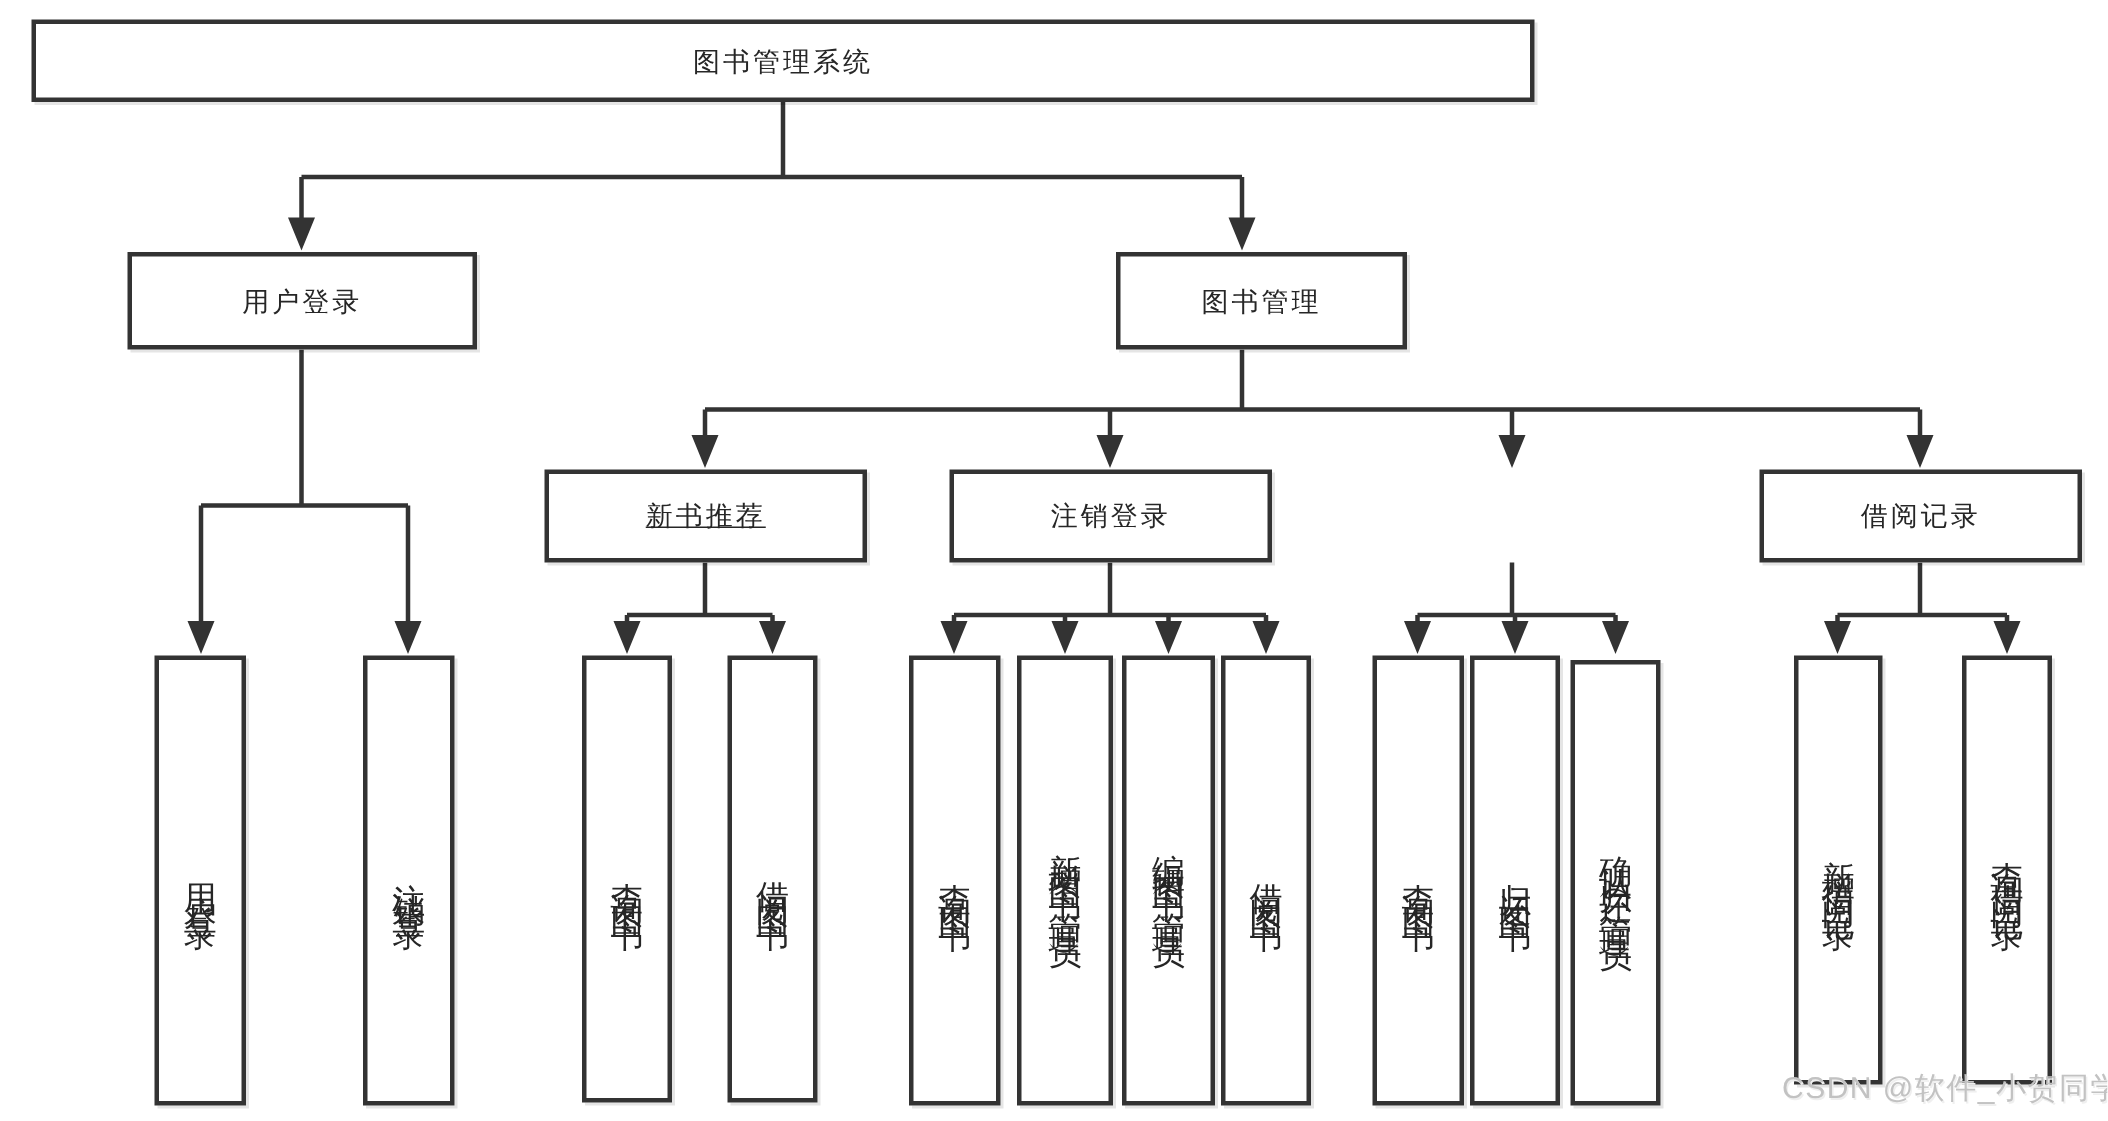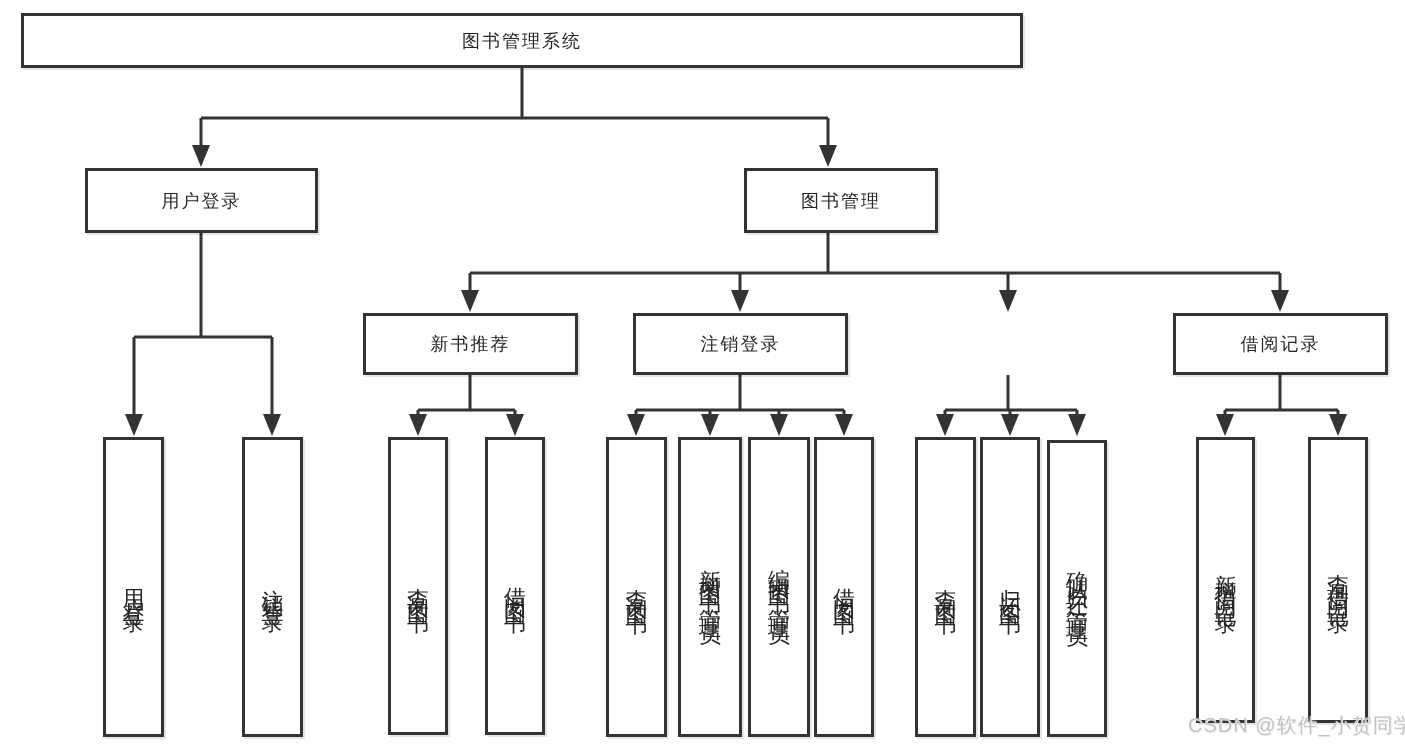--- a/index.html
+++ b/index.html
@@ -78,21 +78,21 @@
     <span>图书管理系统</span>
   </div>
 
   <div class="node h-node" style="left:85px;top:168px;width:233px;height:65px;">
     <span>用户登录</span>
   </div>
   <div class="node h-node" style="left:712px;top:168px;width:194px;height:65px;margin-left:32px;">
     <span>图书管理</span>
   </div>
 
-  <div class="node h-node" style="left:363px;top:313px;width:215px;height:62px;">
+  <div class="node h-node" style="left:363px;top:313px;width:215px;height:62px;text-decoration:underline;">
     <span>新书推荐</span>
   </div>
   <div class="node h-node" style="left:633px;top:313px;width:215px;height:62px;">
     <span>注销登录</span>
   </div>
   <div class="node h-node" style="left:1173px;top:313px;width:215px;height:62px;">
     <span>借阅记录</span>
   </div>
 
   <div class="node v-node" style="left:103px;top:437px;width:61px;height:300px;">

